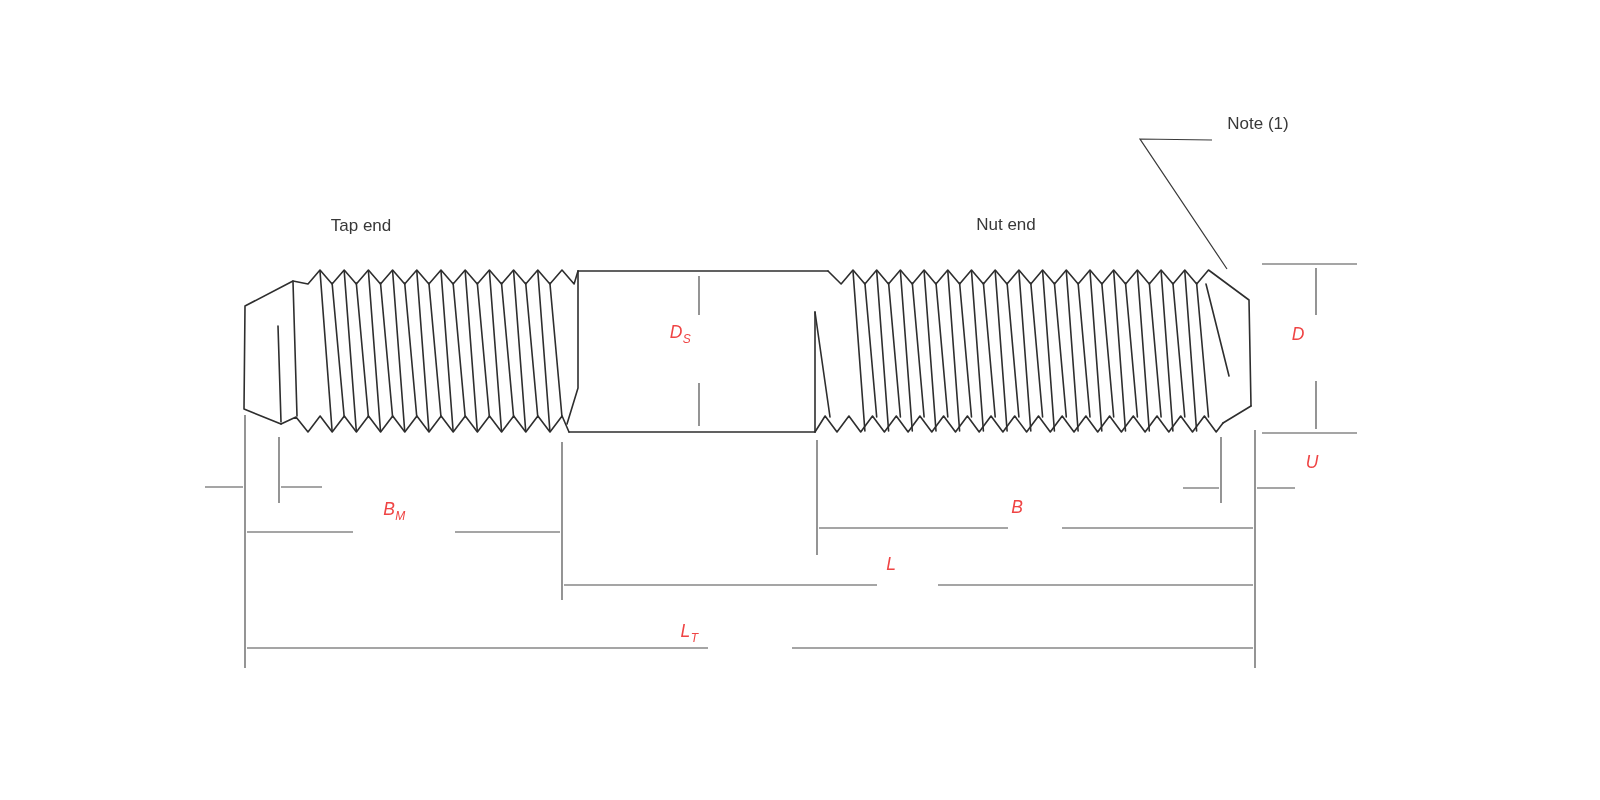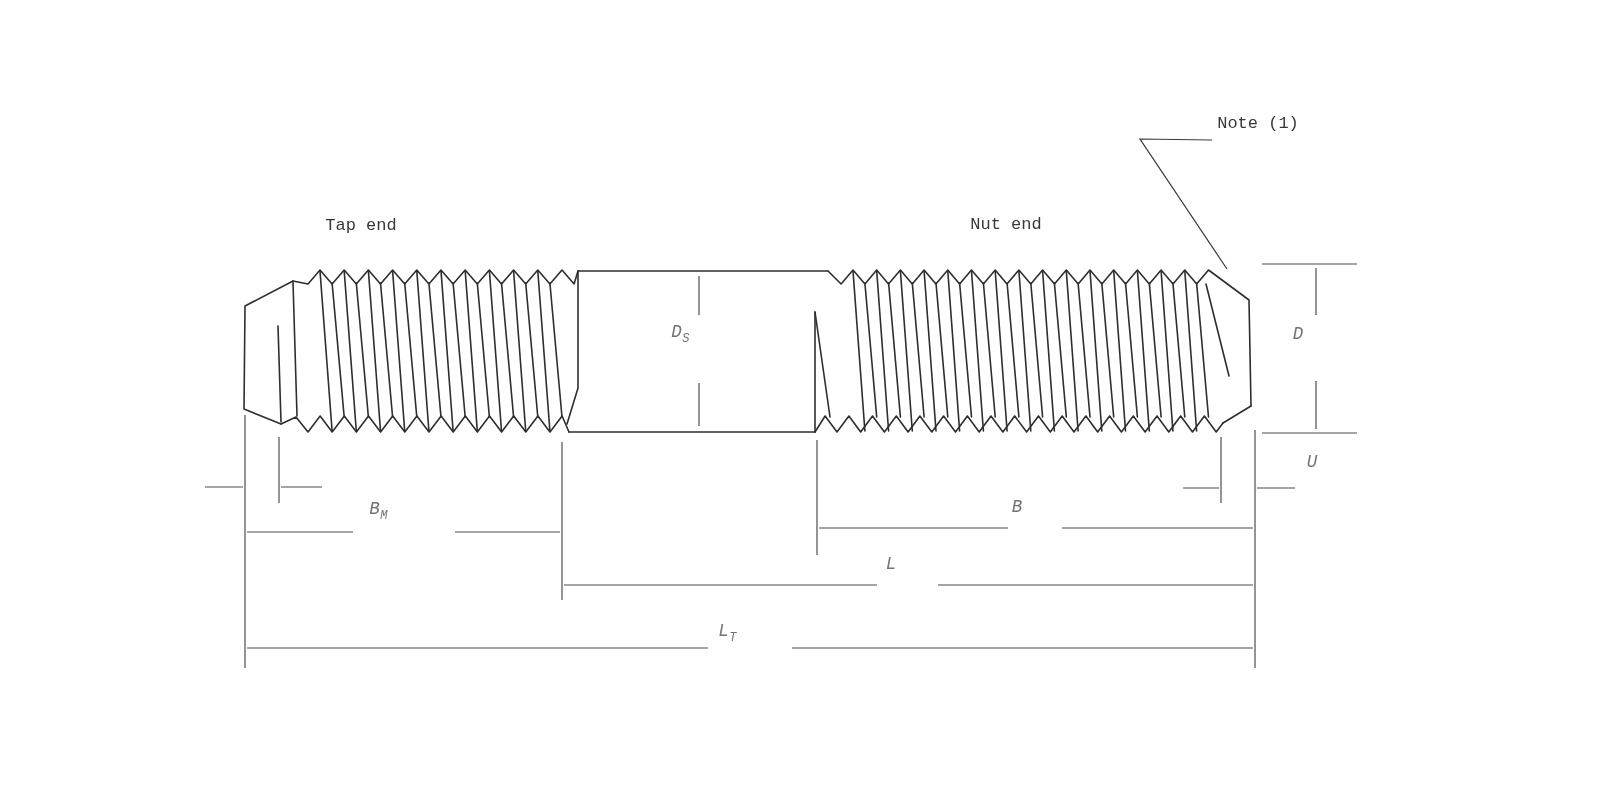--- a/index.html
+++ b/index.html
@@ -11,23 +11,23 @@
   }
   .stage{position:absolute;left:0;top:0;width:1600px;height:800px}
   svg{position:absolute;left:0;top:0;display:block}
   #drawing path,#drawing line,#drawing polyline{fill:none}
   .outline{stroke:var(--line);stroke-width:1.6;stroke-linejoin:round;stroke-linecap:round}
   .extline{stroke:var(--dim);stroke-width:1.2}
   .dimline{stroke:var(--dim);stroke-width:1.2}
   .leader{stroke:#3a3a3a;stroke-width:1.2}
   .lbl{
     position:absolute;transform:translate(-50%,-50%);
-    color:var(--text);font-size:17px;line-height:1;white-space:nowrap;font-family:Liberation Mono, monospace;
+    color:var(--text);font-size:17px;line-height:1;white-space:nowrap;
   }
-  .dim{font-style:italic;font-size:17.5px;color:#737373}
+  .dim{font-style:italic;font-size:17.5px;color:#ef4444}
   .dim .sub{font-size:12px;position:relative;top:4.5px;left:0.5px;font-style:italic}
 </style>
 </head>
 <body style="--line: #2e2e2e; --dim: #4d4d4d; --text: #383838;">
 
 <div class="stage">
 
   <svg id="drawing" width="1600" height="800" viewBox="0 0 1600 800">
     <defs>
       <marker id="ah" viewBox="0 0 28 20" refX="27.5" refY="10" markerWidth="28" markerHeight="20" orient="auto" markerUnits="userSpaceOnUse">
@@ -178,29 +178,29 @@
   </div>
 
   <div class="lbl dim" style="left:1298px;top:335px">
     <span>D</span><span class="sub"></span>
   </div>
 
   <div class="lbl dim" style="left:1312px;top:463px">
     <span>U</span><span class="sub"></span>
   </div>
 
-  <div class="lbl dim" style="left:378px;top:510px">
+  <div class="lbl dim" style="left:394px;top:510px">
     <span>B</span><span class="sub">M</span>
   </div>
 
   <div class="lbl dim" style="left:1017px;top:508px">
     <span>B</span><span class="sub"></span>
   </div>
 
   <div class="lbl dim" style="left:891px;top:565px">
     <span>L</span><span class="sub"></span>
   </div>
 
-  <div class="lbl dim" style="left:727px;top:632px">
+  <div class="lbl dim" style="left:689px;top:632px">
     <span>L</span><span class="sub">T</span>
   </div>
 
 </div>
 
 </body></html>

